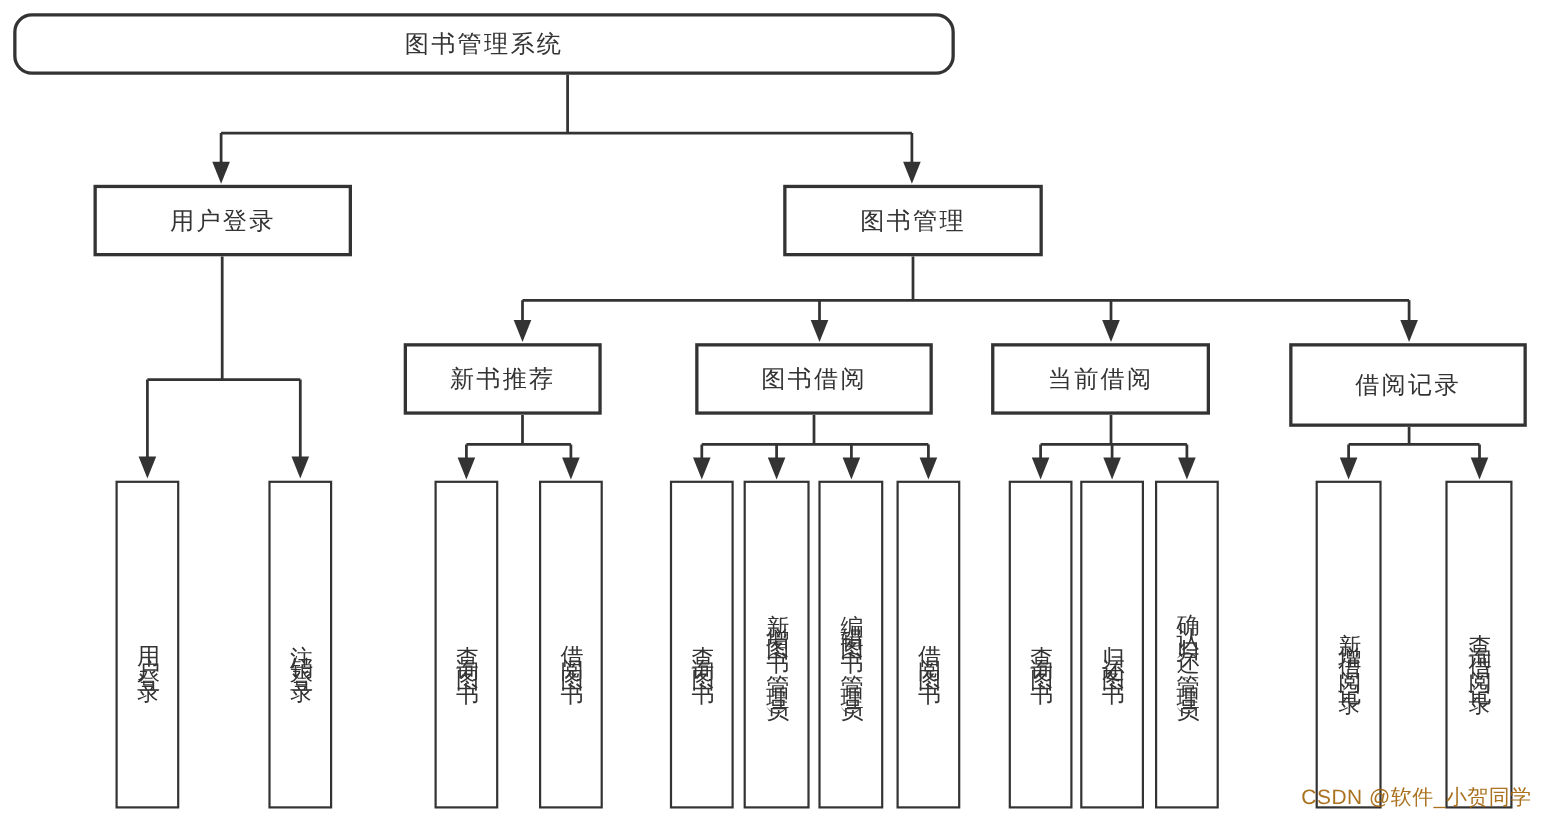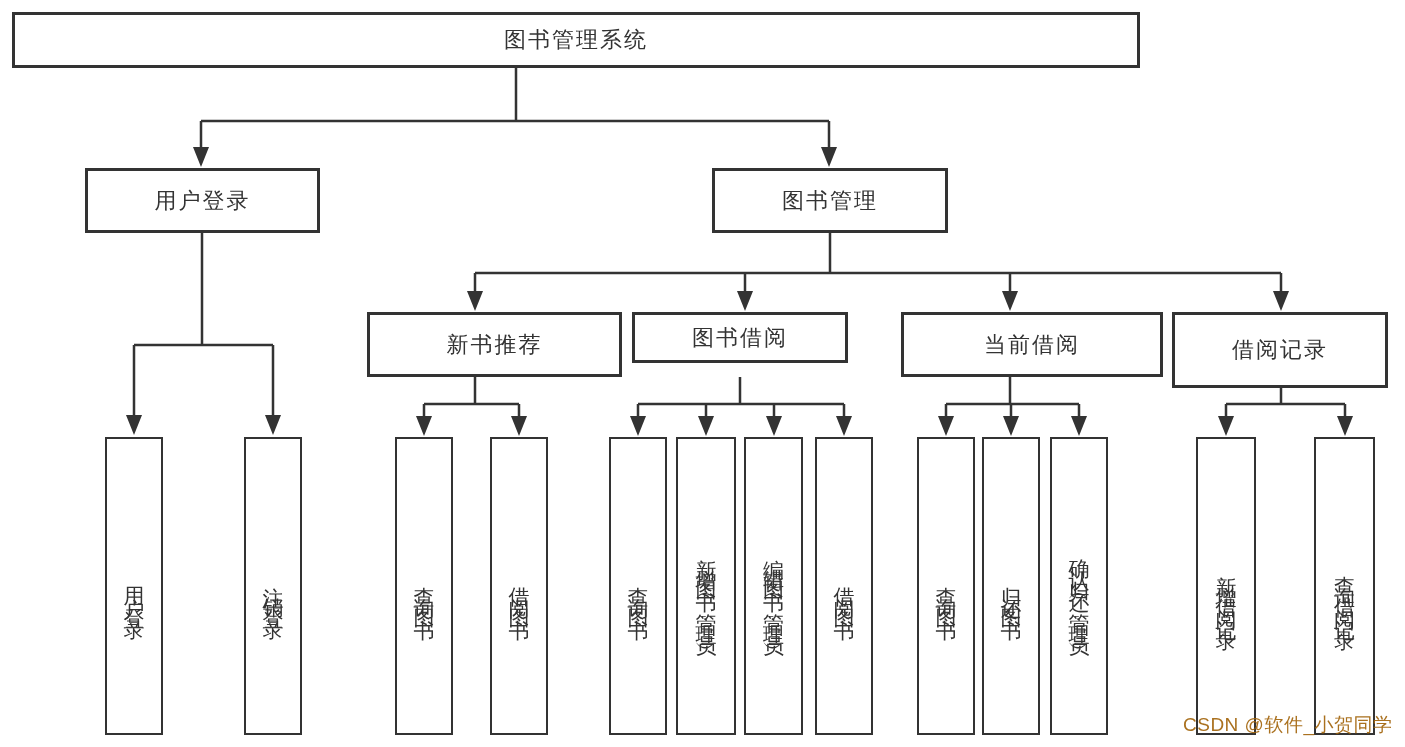--- a/index.html
+++ b/index.html
@@ -98,38 +98,38 @@
 
       <polygon points="938,416 954,416 946,436"></polygon>
       <polygon points="1003,416 1019,416 1011,436"></polygon>
       <polygon points="1071,416 1087,416 1079,436"></polygon>
 
       <polygon points="1218,416 1234,416 1226,436"></polygon>
       <polygon points="1337,416 1353,416 1345,436"></polygon>
     </g>
   </svg>
 
-  <div class="box h-node" style="left:12px; top:12px; width:1128px; height:56px;">
+  <div class="box h-node" style="left:12px; top:12px; width:856px; height:56px;border-radius:17px;">
     <span>图书管理系统</span>
   </div>
 
   <div class="box h-node" style="left:85px; top:168px; width:235px; height:65px;">
     <span>用户登录</span>
   </div>
   <div class="box h-node" style="left:712px; top:168px; width:236px; height:65px;">
     <span>图书管理</span>
   </div>
 
-  <div class="box h-node" style="left:367px; top:312px; width:255px; height:65px;">
+  <div class="box h-node" style="left:367px; top:312px; width:180px; height:65px;">
     <span>新书推荐</span>
   </div>
-  <div class="box h-node" style="left:632px; top:312px; width:216px; height:51px;">
+  <div class="box h-node" style="left:632px; top:312px; width:216px; height:65px;">
     <span>图书借阅</span>
   </div>
-  <div class="box h-node" style="left:901px; top:312px; width:262px; height:65px;">
+  <div class="box h-node" style="left:901px; top:312px; width:199px; height:65px;">
     <span>当前借阅</span>
   </div>
   <div class="box h-node" style="left:1172px; top:312px; width:216px; height:76px;">
     <span>借阅记录</span>
   </div>
 
   <div class="box leaf" style="left:105px; top:437px; width:58px; height:298px;">
     <span class="v-text">用户登录</span>
   </div>
   <div class="box leaf" style="left:244px; top:437px; width:58px; height:298px;">

